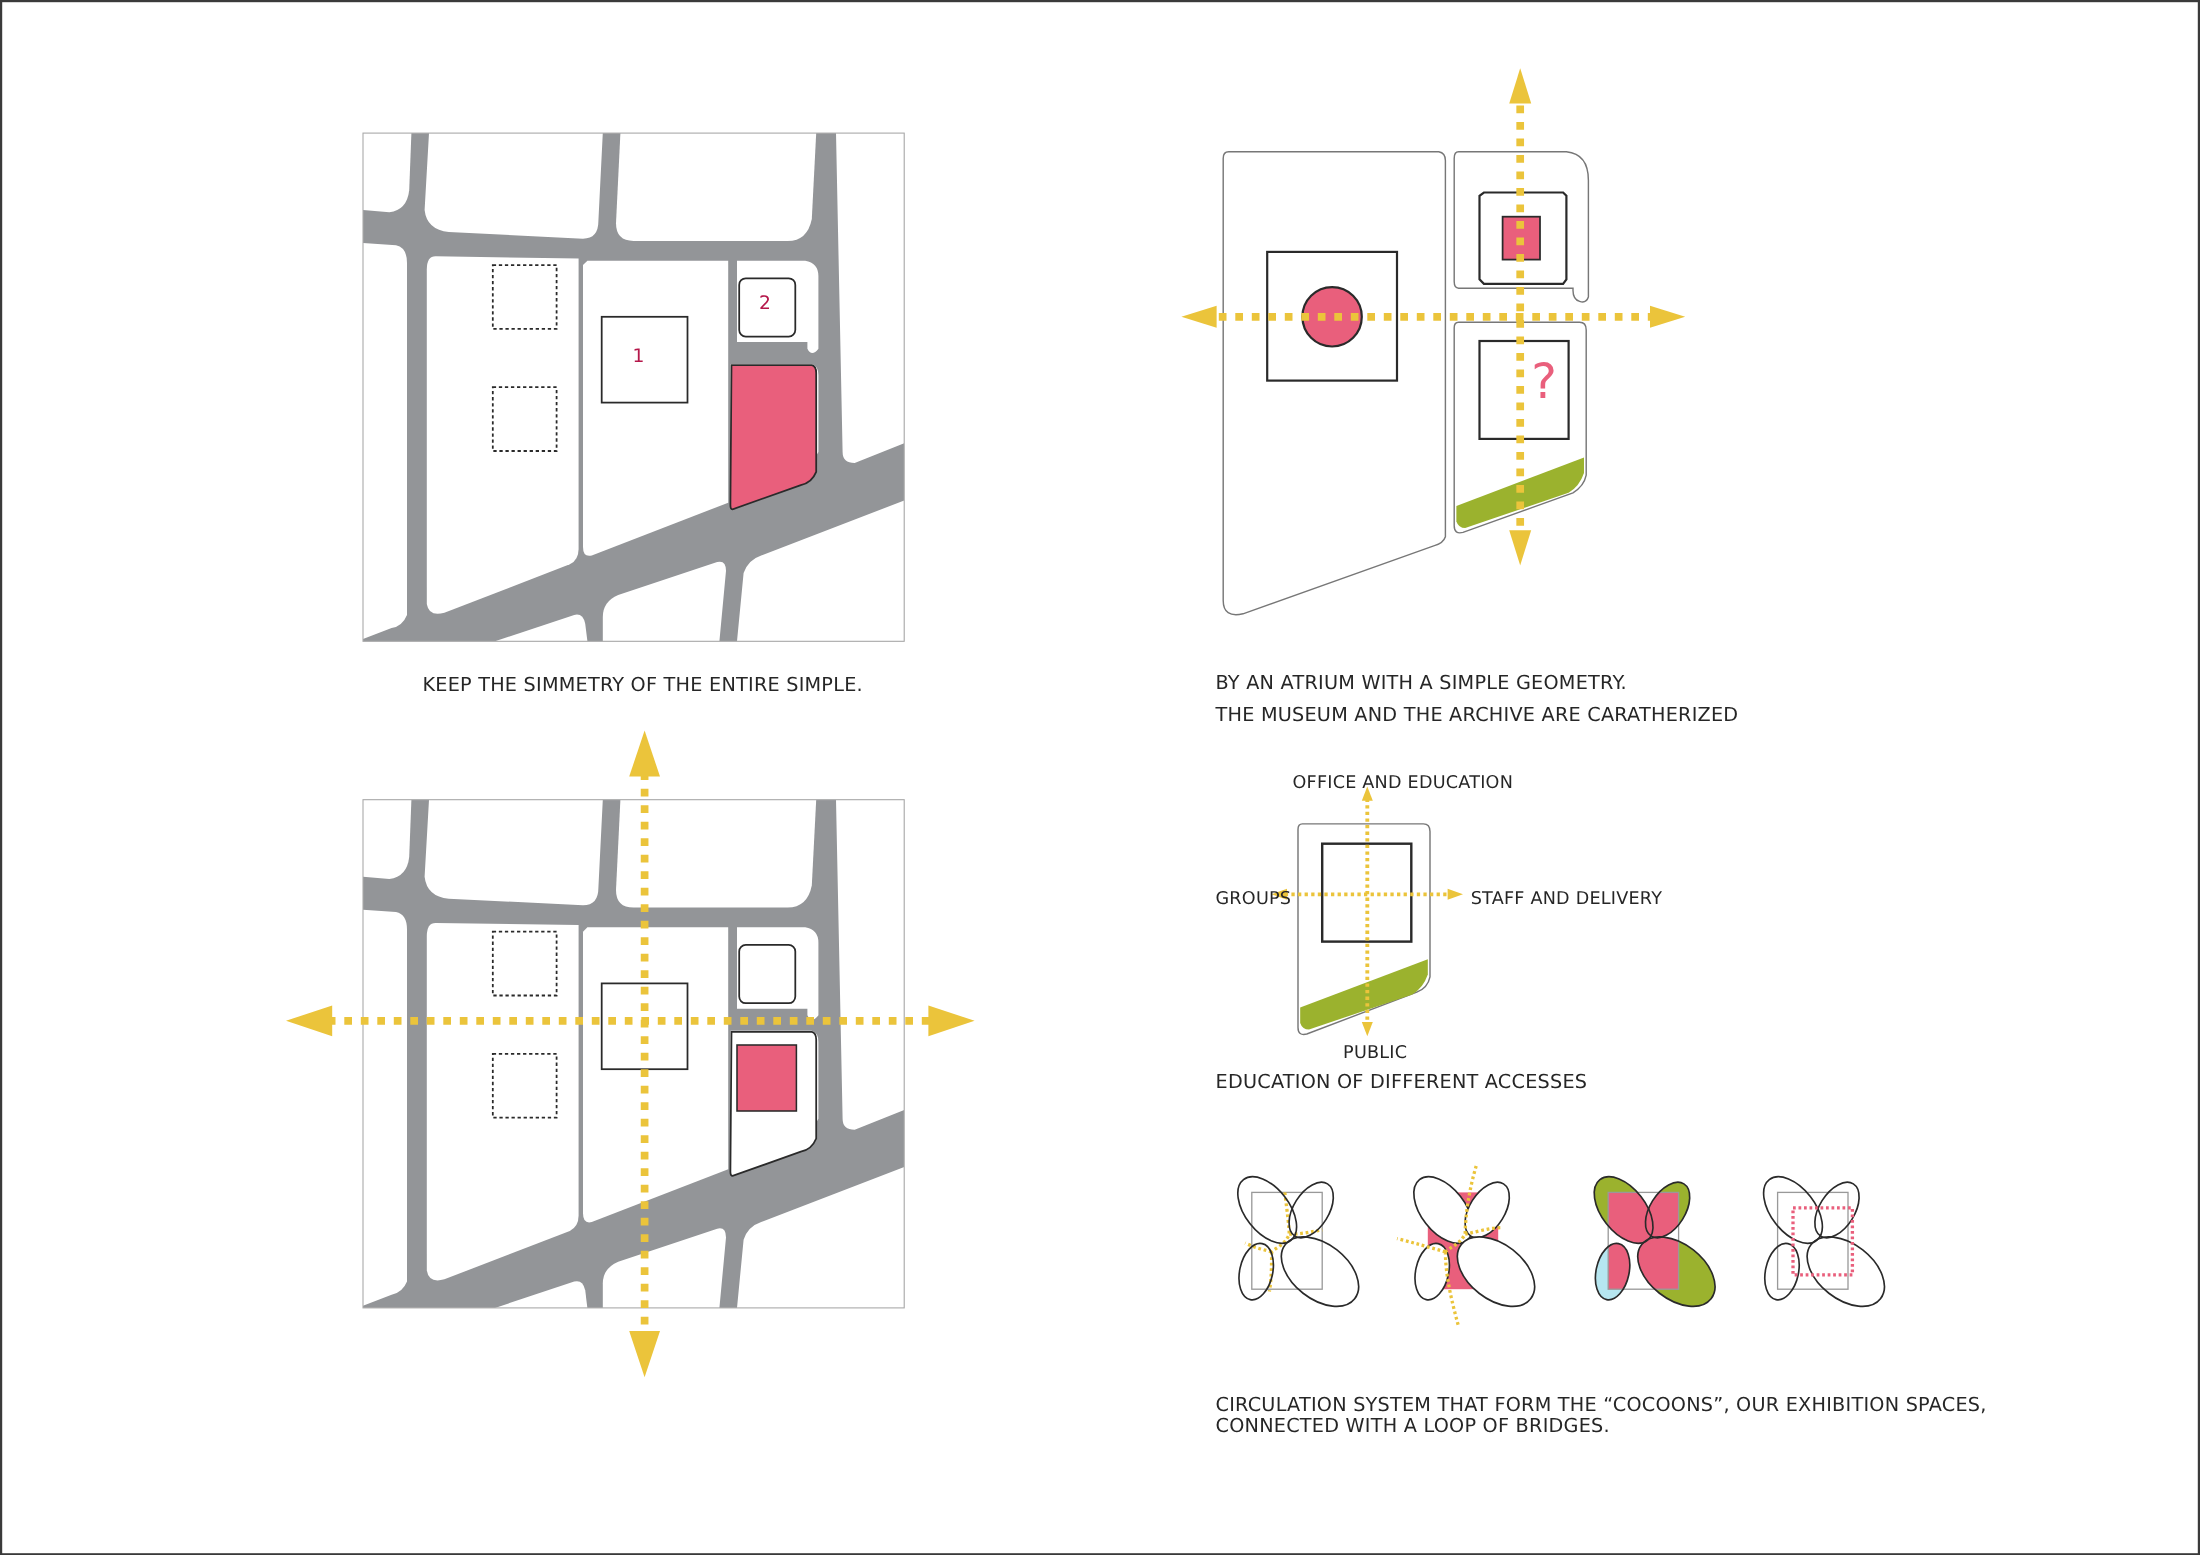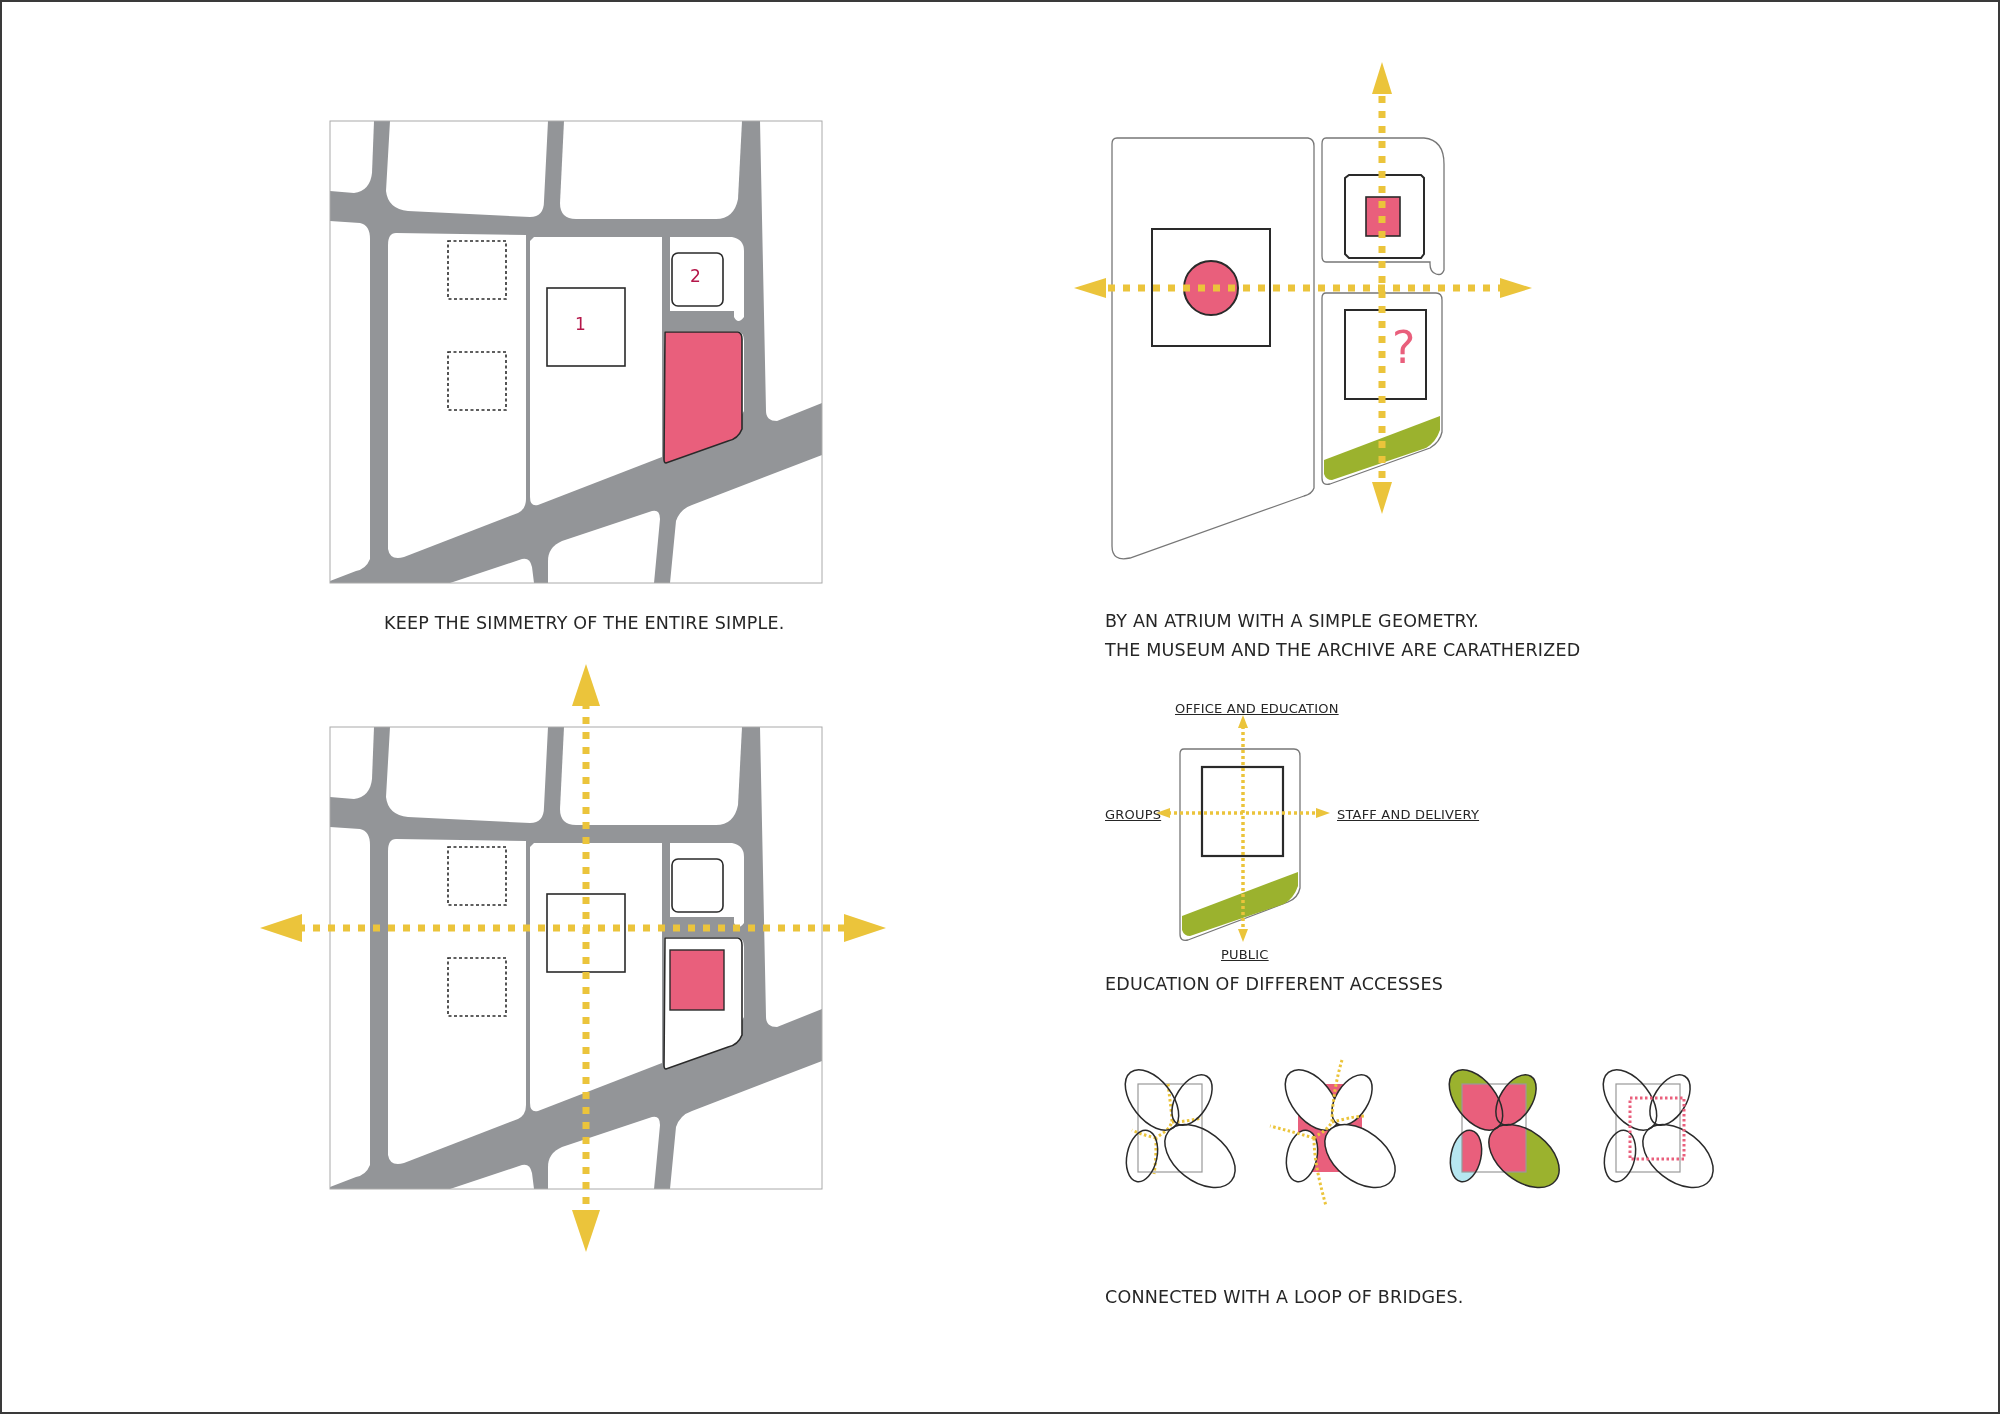--- a/index.html
+++ b/index.html
@@ -17,25 +17,24 @@
   .caption {
     position: absolute;
     font-size: 17.5px;
     letter-spacing: 0.2px;
     line-height: 19px;
     white-space: pre;
     color: #262626;
   }
   .label-small {
     position: absolute;
-    font-size: 13px;
+    font-size: 16px;
     letter-spacing: 0.2px;
     color: #262626;
     white-space: pre;
-    text-decoration: underline;
   }
   .num {
     position: absolute;
     font-size: 17px;
     color: #b5174a;
   }
   .qmark {
     position: absolute;
     font-size: 44px;
     color: #e95f7c;
@@ -204,15 +203,16 @@
 <div class="caption" style="left:1103px; top:591px;margin-top:48px;">THE MUSEUM AND THE ARCHIVE ARE CARATHERIZED</div>
 <div class="caption" style="left:1103px; top:610px;">BY AN ATRIUM WITH A SIMPLE GEOMETRY.</div>
 
 
 <div class="label-small" style="left:1173px; top:699px;">OFFICE AND EDUCATION</div>
 <div class="label-small" style="left:1103px; top:805px;">GROUPS</div>
 <div class="label-small" style="left:1335px; top:805px;">STAFF AND DELIVERY</div>
 <div class="label-small" style="left:1219px; top:945px;">PUBLIC</div>
 <div class="caption" style="left:1103px; top:973px;">EDUCATION OF DIFFERENT ACCESSES</div>
 
+<div class="caption" style="left:1103px; top:1267px;">CIRCULATION SYSTEM THAT FORM THE “COCOONS”, OUR EXHIBITION SPACES,</div>
 <div class="caption" style="left:1103px; top:1286px;">CONNECTED WITH A LOOP OF BRIDGES.</div>
 
 </div>
 
 </body></html>

